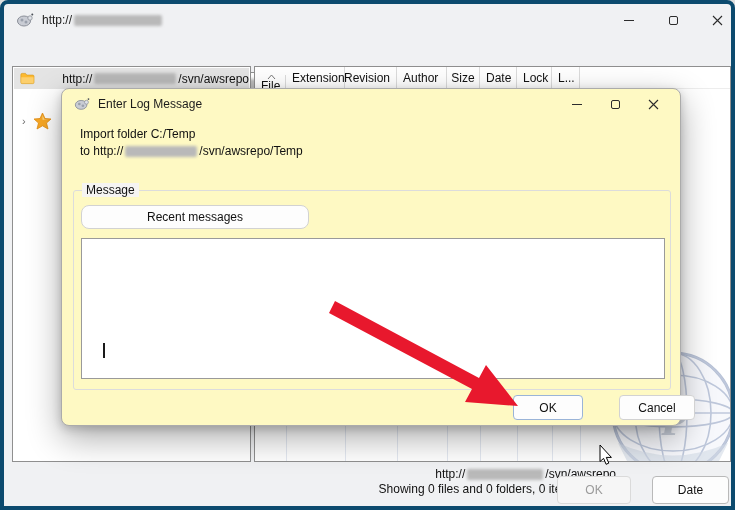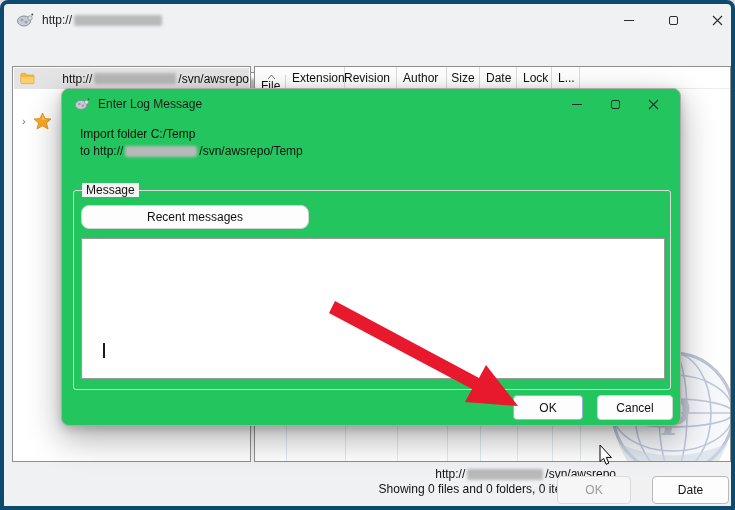--- a/index.html
+++ b/index.html
@@ -50,37 +50,37 @@
   .gridline { position:absolute; top:22px; bottom:0; width:1px; background:#e3e8f1; }
   
   .globe { position:absolute; left:353px; top:281px; width:130px; height:130px; opacity:.9; }
   
   .status-block { position:absolute; right:115px; top:463px; text-align:right; font-size:12px; color:#111; line-height:15px; }
   .status-url { display:flex; align-items:center; justify-content:flex-end; }
   .btn-main { position:absolute; top:472px; height:28px; border-radius:4px; font-size:12px; font-family:inherit; }
   .ok-main { left:553px; width:74px; background:#f6f6f6; border:1px solid #dadada; color:#9b9b9b; }
   .help-main { left:648px; width:77px; background:#fdfdfd; border:1px solid #b9b9b9; color:#111; }
   
-  .dialog { position:absolute; left:57px; top:84px; width:620px; height:338px; background:#22c55e; border:1px solid #ababab; border-radius:8px; box-shadow:0 12px 34px rgba(0,0,0,.33), 0 3px 10px rgba(0,0,0,.18); }
+  .dialog { position:absolute; left:57px; top:84px; width:620px; height:338px; background:#fef9c3; border:1px solid #ababab; border-radius:8px; box-shadow:0 12px 34px rgba(0,0,0,.33), 0 3px 10px rgba(0,0,0,.18); }
   .dlg-titlebar { position:absolute; left:0; top:0; right:0; height:30px; display:flex; align-items:center; }
   .dlg-icon { width:16px; height:16px; margin-left:12px; }
   .dlg-title { margin-left:8px; font-size:12px; color:#1b1b1b; }
   .dlg-controls { position:absolute; right:8px; top:0; height:30px; display:flex; }
   .dlg-winbtn { width:38px; height:30px; display:flex; align-items:center; justify-content:center; background:transparent; border:none; }
   .dlg-line { position:absolute; left:18px; font-size:12px; color:#111; display:flex; align-items:center; white-space:nowrap; }
   .dlg-line1 { top:38px; }
   .dlg-line2 { top:55px; }
   .groupbox { position:absolute; left:11px; top:101px; width:598px; height:200px; border:1px solid #dcdcdc; border-radius:3px; }
   .group-label { position:absolute; left:8px; top:-8px; background:#f5f4f2; padding:0 4px; font-size:12px; color:#111; }
   .recent-btn { position:absolute; left:7px; top:14px; width:228px; height:24px; background:#fdfdfd; border:1px solid #d2d2d2; border-radius:8px; font-size:12px; color:#111; font-family:inherit; }
   .msg-area { position:absolute; left:7px; top:47px; width:584px; height:141px; background:#fff; border:1px solid #9a9a9a; resize:none; font-family:inherit; font-size:12px; outline:none; }
   .caret { position:absolute; left:29px; top:152px; width:2px; height:15px; background:#1a1a1a; }
   .dlg-btn { position:absolute; top:306px; height:25px; border-radius:4px; background:#fdfdfd; font-size:12px; color:#111; font-family:inherit; }
   .dlg-ok { left:451px; width:70px; border:1px solid #9ab4d8; }
-  .dlg-cancel { left:535px; width:76px; border:1px solid #d2d2d2; }
+  .dlg-cancel { left:557px; width:76px; border:1px solid #d2d2d2; }
   
   .arrow-overlay, .cursor-overlay { position:absolute; left:0; top:0; width:735px; height:510px; pointer-events:none; }
 </style>
 </head>
 <body>
 
 <div class="window">
 
   <div class="titlebar">
     <svg class="app-icon" viewBox="0 0 18 18">

